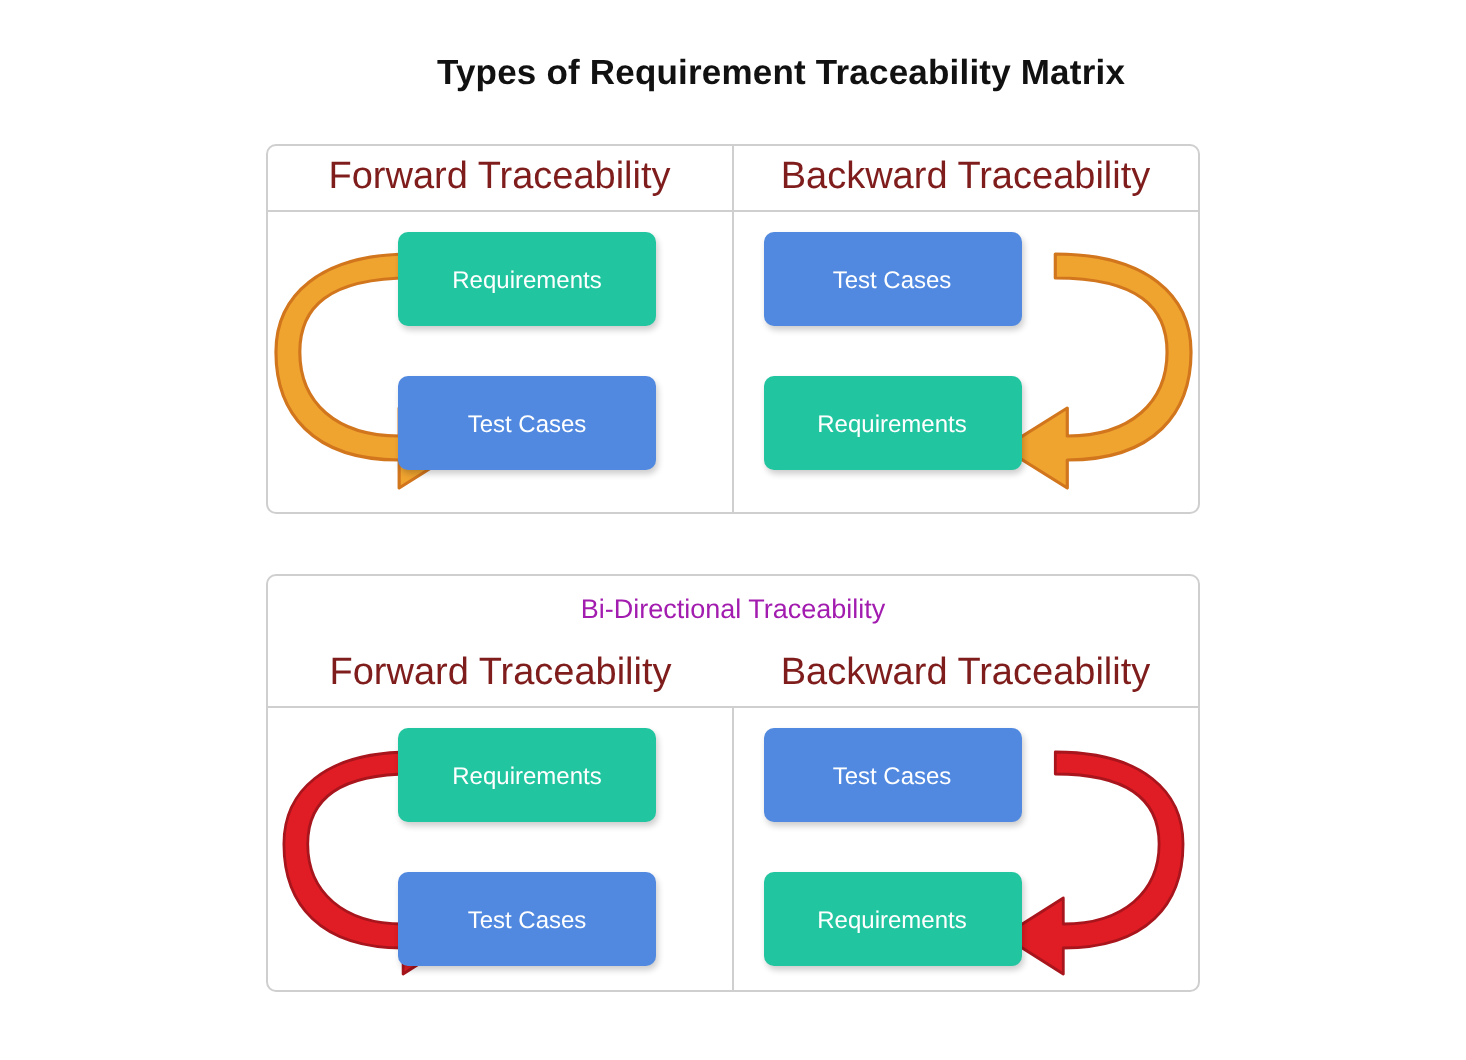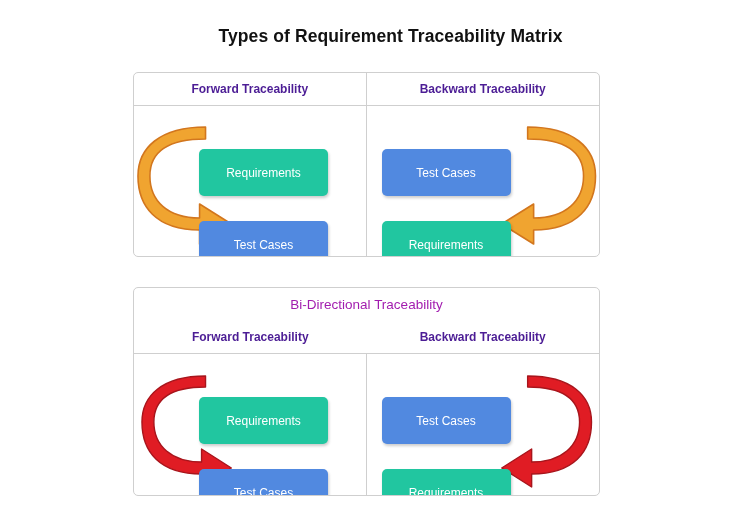--- a/index.html
+++ b/index.html
@@ -53,24 +53,23 @@
   .header-row {
     display: flex;
     height: 33px;
     border-bottom: 1px solid #cfcfcf;
     box-sizing: border-box;
   }
   .header-cell {
     flex: 1 1 50%;
     line-height: 32px;
     text-align: center;
-    font-size: 12px;
-    color: #4c1d95;
-    box-sizing: border-box;
-    font-weight: bold;
+    font-size: 19px;
+    color: #7f1d1d;
+    box-sizing: border-box;
   }
   .header-row.with-divider .header-cell:first-child {
     border-right: 1px solid #cfcfcf;
   }
 
   .body-row {
     display: flex;
     box-sizing: border-box;
   }
   #panel-forward-backward .body-row { height: 150px; }
@@ -90,21 +89,20 @@
     width: 129px;
     height: 47px;
     border-radius: 5px;
     display: flex;
     align-items: center;
     justify-content: center;
     color: #ffffff;
     font-size: 12px;
     box-shadow: 1px 2px 3px rgba(0,0,0,0.20);
     box-sizing: border-box;
-    margin-top: 33px;
   }
   .node-green { background: #21c6a0; }
   .node-blue  { background: #5189e0; }
 
   
   .cell-left .node-top    { left: 65px;  top: 10px; }
   .cell-left .node-bottom { left: 65px;  top: 82px; }
   
   .cell-right .node-top    { left: 15px; top: 10px; }
   .cell-right .node-bottom { left: 15px; top: 82px; }

